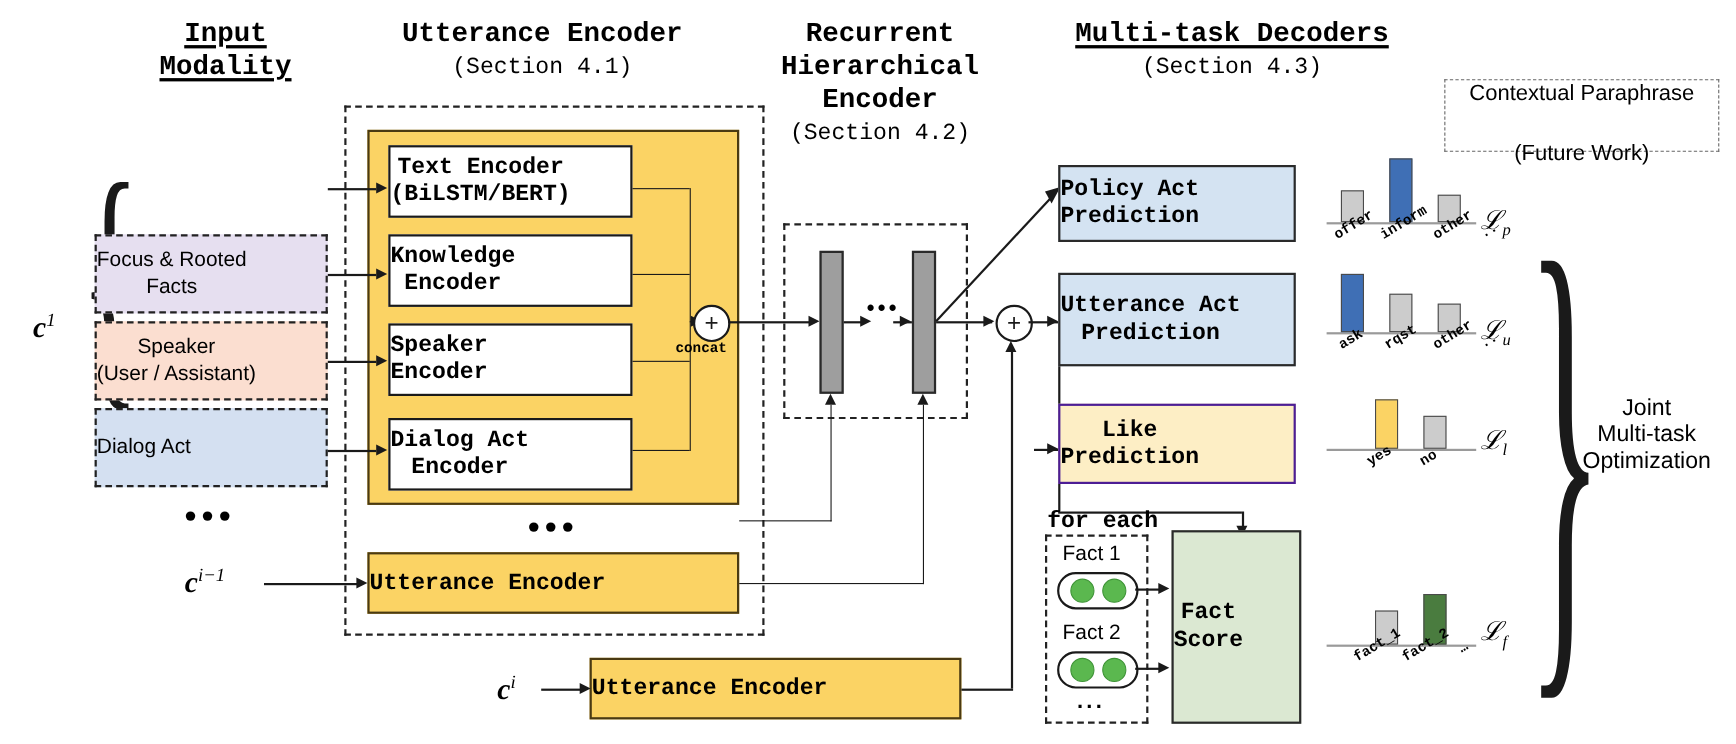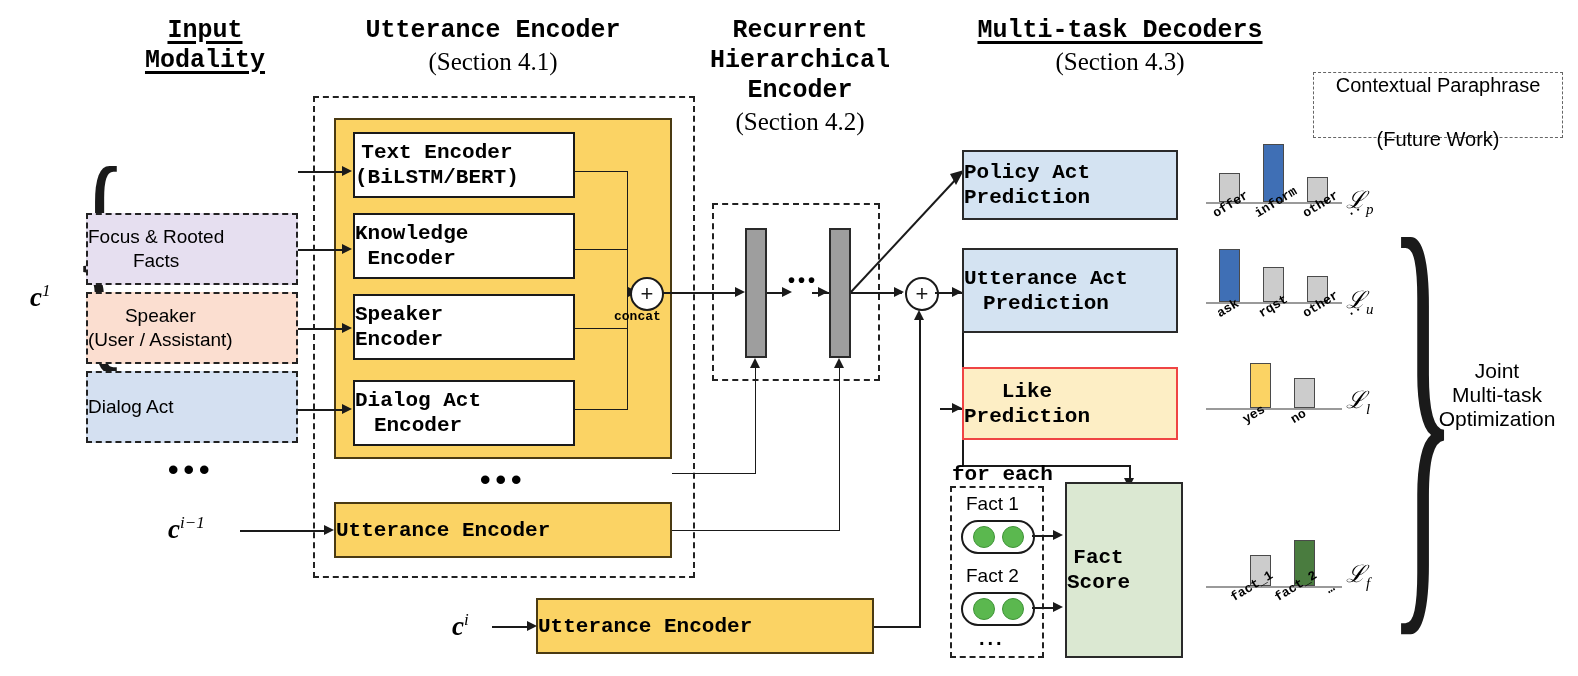--- a/index.html
+++ b/index.html
@@ -6,21 +6,21 @@
   body{width:1578px;height:676px;font-family:"Liberation Sans",sans-serif;color:#000;}
   #stage{position:relative;width:1578px;height:676px;overflow:hidden;background:#fff;}
   .abs{position:absolute;box-sizing:border-box;}
 
   
   .colhead{position:absolute;text-align:center;}
   .colhead .t1{font-family:"Liberation Mono",monospace;font-weight:bold;font-size:25px;
                line-height:30px;letter-spacing:0px;text-decoration:underline;
                text-underline-offset:4px;text-decoration-thickness:2.5px;white-space:pre;}
   .colhead .t1.nounder{text-decoration:none;}
-  .colhead .t2{font-family:Liberation Serif, serif;font-size:25px;line-height:28px;margin-top:2px;}
+  .colhead .t2{font-family:Liberation Mono, monospace;font-size:21px;line-height:28px;margin-top:2px;}
 
   
   .box{position:absolute;box-sizing:border-box;display:flex;align-items:center;
        text-align:center;}
   .dashbox{border:2px dashed #222;}
   .solidbox{border:2px solid #3a3a3a;}
   .mlabel{font-family:"Liberation Mono",monospace;font-weight:bold;font-size:21px;line-height:25px;white-space:pre;}
   .slabel{font-family:"Liberation Sans",sans-serif;font-size:19px;line-height:24px;}
 
   
@@ -241,21 +241,21 @@
   <div class="box solidbox" style="left:962px;top:150px;width:216px;height:70px;background:#d4e3f2;border:2px solid #2a2a2a;">
     <div class="mlabel" style="white-space:pre-line;">Policy Act
 Prediction</div>
   </div>
 
   <div class="box solidbox" style="left:962px;top:248px;width:216px;height:85px;background:#d4e3f2;border:2px solid #2a2a2a;">
     <div class="mlabel" style="white-space:pre-line;">Utterance Act
 Prediction</div>
   </div>
 
-  <div class="box solidbox" style="left:962px;top:367px;width:216px;height:73px;background:#fdeec5;border:2px solid #ef4444;">
+  <div class="box solidbox" style="left:962px;top:367px;width:216px;height:73px;background:#fdeec5;border:2px solid #4c1d95;">
     <div class="mlabel" style="white-space:pre-line;">Like
 Prediction</div>
   </div>
 
   <div class="box solidbox" style="left:1065px;top:482px;width:118px;height:176px;background:#dbe8d2;border:2px solid #2a2a2a;">
     <div class="mlabel" style="white-space:pre-line;">Fact
 Score</div>
   </div>
 
   <div class="foreach" style="left:952px;top:463px;">for each</div>

